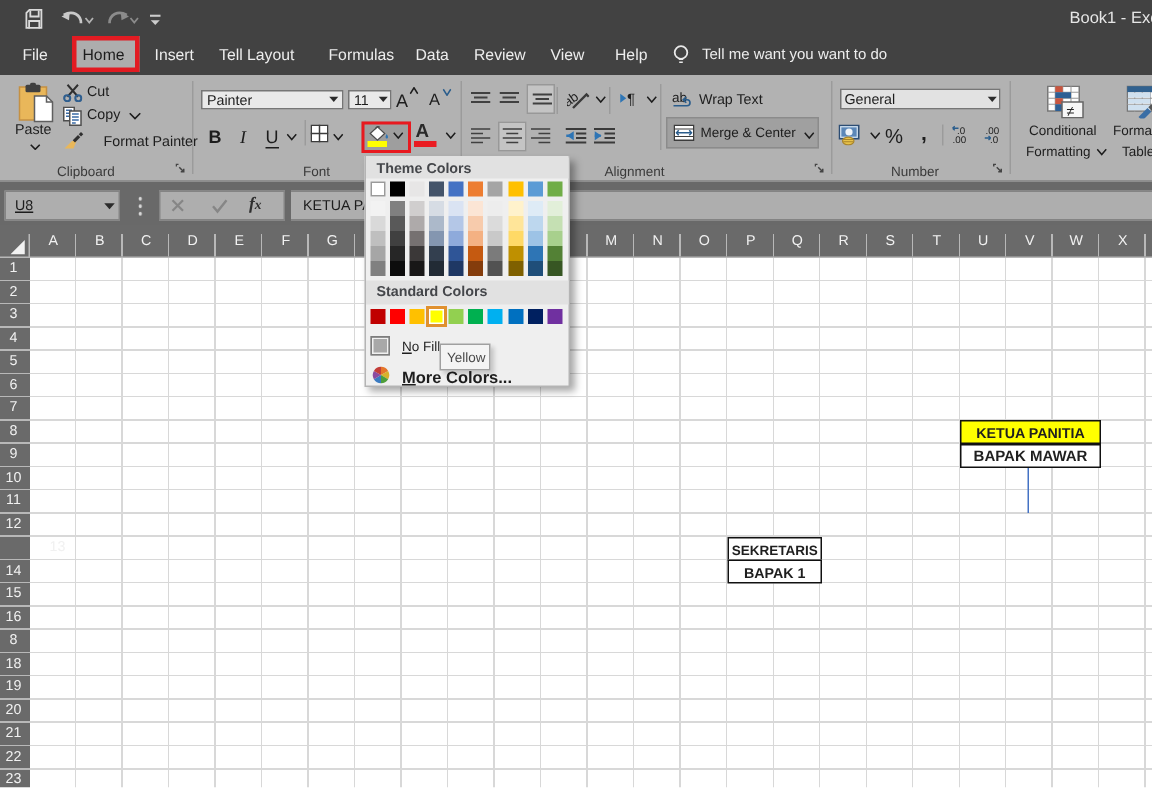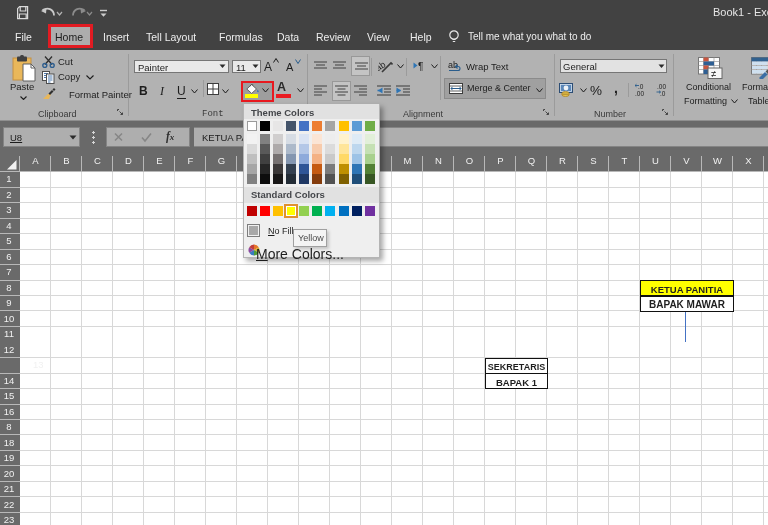--- a/index.html
+++ b/index.html
@@ -42,32 +42,32 @@
 <div class="tx" style="left:146px;top:31px;font-size:10.5px;color:#ededed;">Tell Layout</div>
 <div class="tx" style="left:219px;top:31px;font-size:10.5px;color:#ededed;">Formulas</div>
 <div class="tx" style="left:277px;top:31px;font-size:10.5px;color:#ededed;">Data</div>
 <div class="tx" style="left:316px;top:31px;font-size:10.5px;color:#ededed;">Review</div>
 <div class="tx" style="left:367px;top:31px;font-size:10.5px;color:#ededed;">View</div>
 <div class="tx" style="left:410px;top:31px;font-size:10.5px;color:#ededed;">Help</div>
 <svg style="left:448px;top:29px" width="12" height="16" viewBox="0 0 12 16">
   <circle cx="6" cy="6" r="4.2" stroke="#e8e8e8" stroke-width="1.2" fill="none"></circle>
   <path d="M4.5 10.5 h3 M4.8 12.5 h2.4" stroke="#e8e8e8" stroke-width="1.1"></path>
 </svg>
-<div class="tx" style="left:468px;top:31px;font-size:10px;color:#ededed;">Tell me what you what to do</div>
+<div class="tx" style="left:468px;top:31px;font-size:10px;color:#ededed;">Tell me want you want to do</div>
 
 <div class="abs" style="left:0;top:50px;width:768px;height:71px;background:#b2b2b2;"></div>
 <div class="abs" style="left:0;top:120px;width:768px;height:1px;background:#8f8f8f;"></div>
 
 <div class="abs" style="left:128px;top:54px;width:1px;height:62px;background:#9b9b9b;"></div>
 <div class="abs" style="left:307px;top:54px;width:1px;height:62px;background:#9b9b9b;"></div>
 <div class="abs" style="left:554px;top:54px;width:1px;height:62px;background:#9b9b9b;"></div>
 <div class="abs" style="left:673px;top:54px;width:1px;height:62px;background:#9b9b9b;"></div>
 
 <div class="tx" style="left:38px;top:109px;font-size:9px;color:#3a3a3a;">Clipboard</div>
-<div class="tx" style="left:202px;top:109px;font-size:9px;color:#3a3a3a;font-family:Liberation Mono, monospace;">Font</div>
+<div class="tx" style="left:202px;top:109px;font-size:9px;color:#3a3a3a;">Font</div>
 <div class="tx" style="left:403px;top:109px;font-size:9px;color:#3a3a3a;">Alignment</div>
 <div class="tx" style="left:594px;top:109px;font-size:9px;color:#3a3a3a;">Number</div>
 
 <svg style="left:12px;top:55px" width="26" height="27" viewBox="0 0 26 27">
   <rect x="1" y="3" width="18" height="22" fill="#e9b75a" stroke="#c49043" stroke-width="1"></rect>
   <rect x="5" y="1.5" width="10" height="5" rx="1" fill="#404040"></rect>
   <rect x="8" y="0" width="4" height="3" rx="1.5" fill="#404040"></rect>
   <path d="M11 9 h8 l4 4 v13 h-12 z" fill="#ffffff" stroke="#5f5f5f" stroke-width="1"></path>
   <path d="M19 9 v4 h4" fill="none" stroke="#5f5f5f" stroke-width="1"></path>
 </svg>
@@ -476,16 +476,16 @@
 
 <svg style="left:248px;top:244px;z-index:5" width="12" height="12" viewBox="0 0 24 24">
   <circle cx="12" cy="12" r="11" fill="#e8e8e8"></circle>
   <path d="M12 12 L12 1 A11 11 0 0 1 21.5 6.5 Z" fill="#e5762a"></path>
   <path d="M12 12 L21.5 6.5 A11 11 0 0 1 21.5 17.5 Z" fill="#d8b12c"></path>
   <path d="M12 12 L21.5 17.5 A11 11 0 0 1 12 23 Z" fill="#4e9e3a"></path>
   <path d="M12 12 L12 23 A11 11 0 0 1 2.5 17.5 Z" fill="#3a7ac0"></path>
   <path d="M12 12 L2.5 17.5 A11 11 0 0 1 2.5 6.5 Z" fill="#8c4ba0"></path>
   <path d="M12 12 L2.5 6.5 A11 11 0 0 1 12 1 Z" fill="#c33d38"></path>
 </svg>
-<div class="tx" style="left:256px;top:246px;font-size:14px;color:#1e1e1e;z-index:5;"><span style="text-decoration:underline;">M</span>ore Colors...</div>
+<div class="tx" style="left:268px;top:246px;font-size:11px;color:#1e1e1e;z-index:5;font-weight:bold;"><span style="text-decoration:underline;">M</span>ore Colors...</div>
 
 <div class="abs" style="left:293px;top:229px;width:34px;height:18px;background:#f4f4f4;border:1px solid #a0a0a0;box-shadow:2px 2px 3px rgba(0,0,0,0.18);z-index:6;"></div>
 <div class="tx" style="left:298px;top:233px;font-size:9px;color:#4a4a4a;z-index:7;">Yellow</div>
 
 </body></html>

